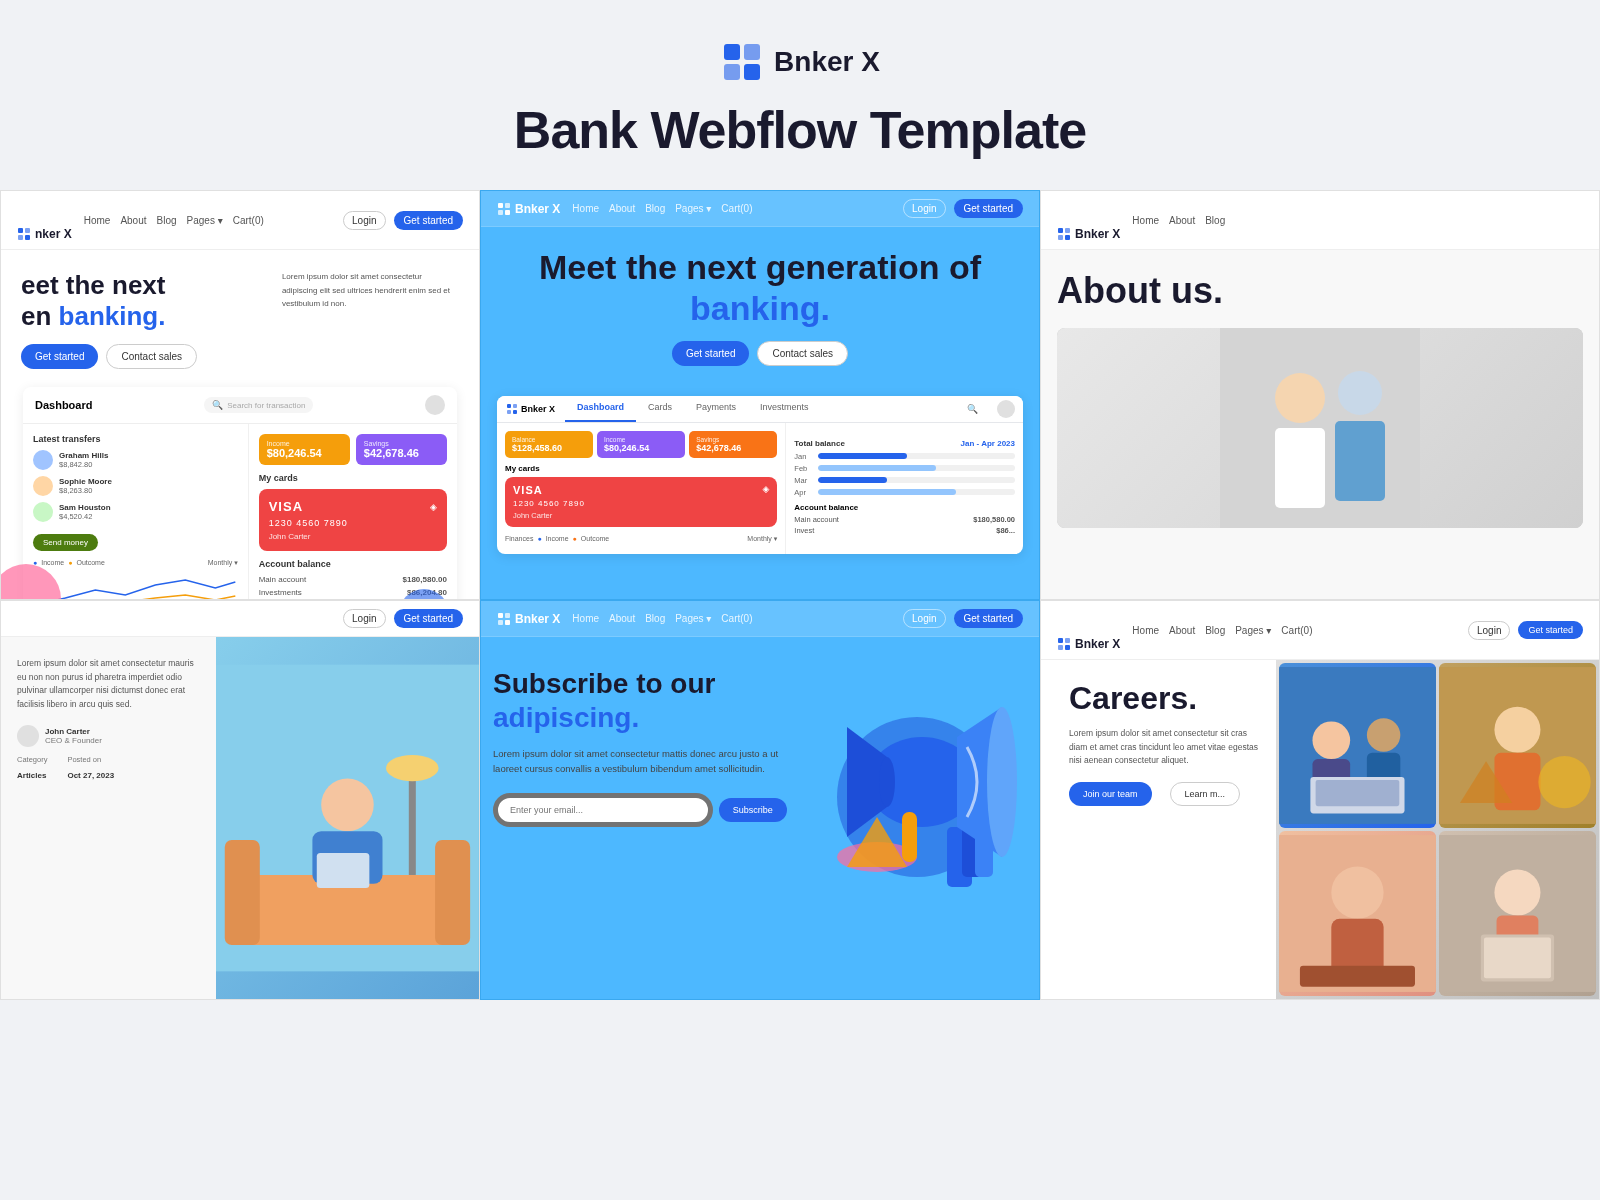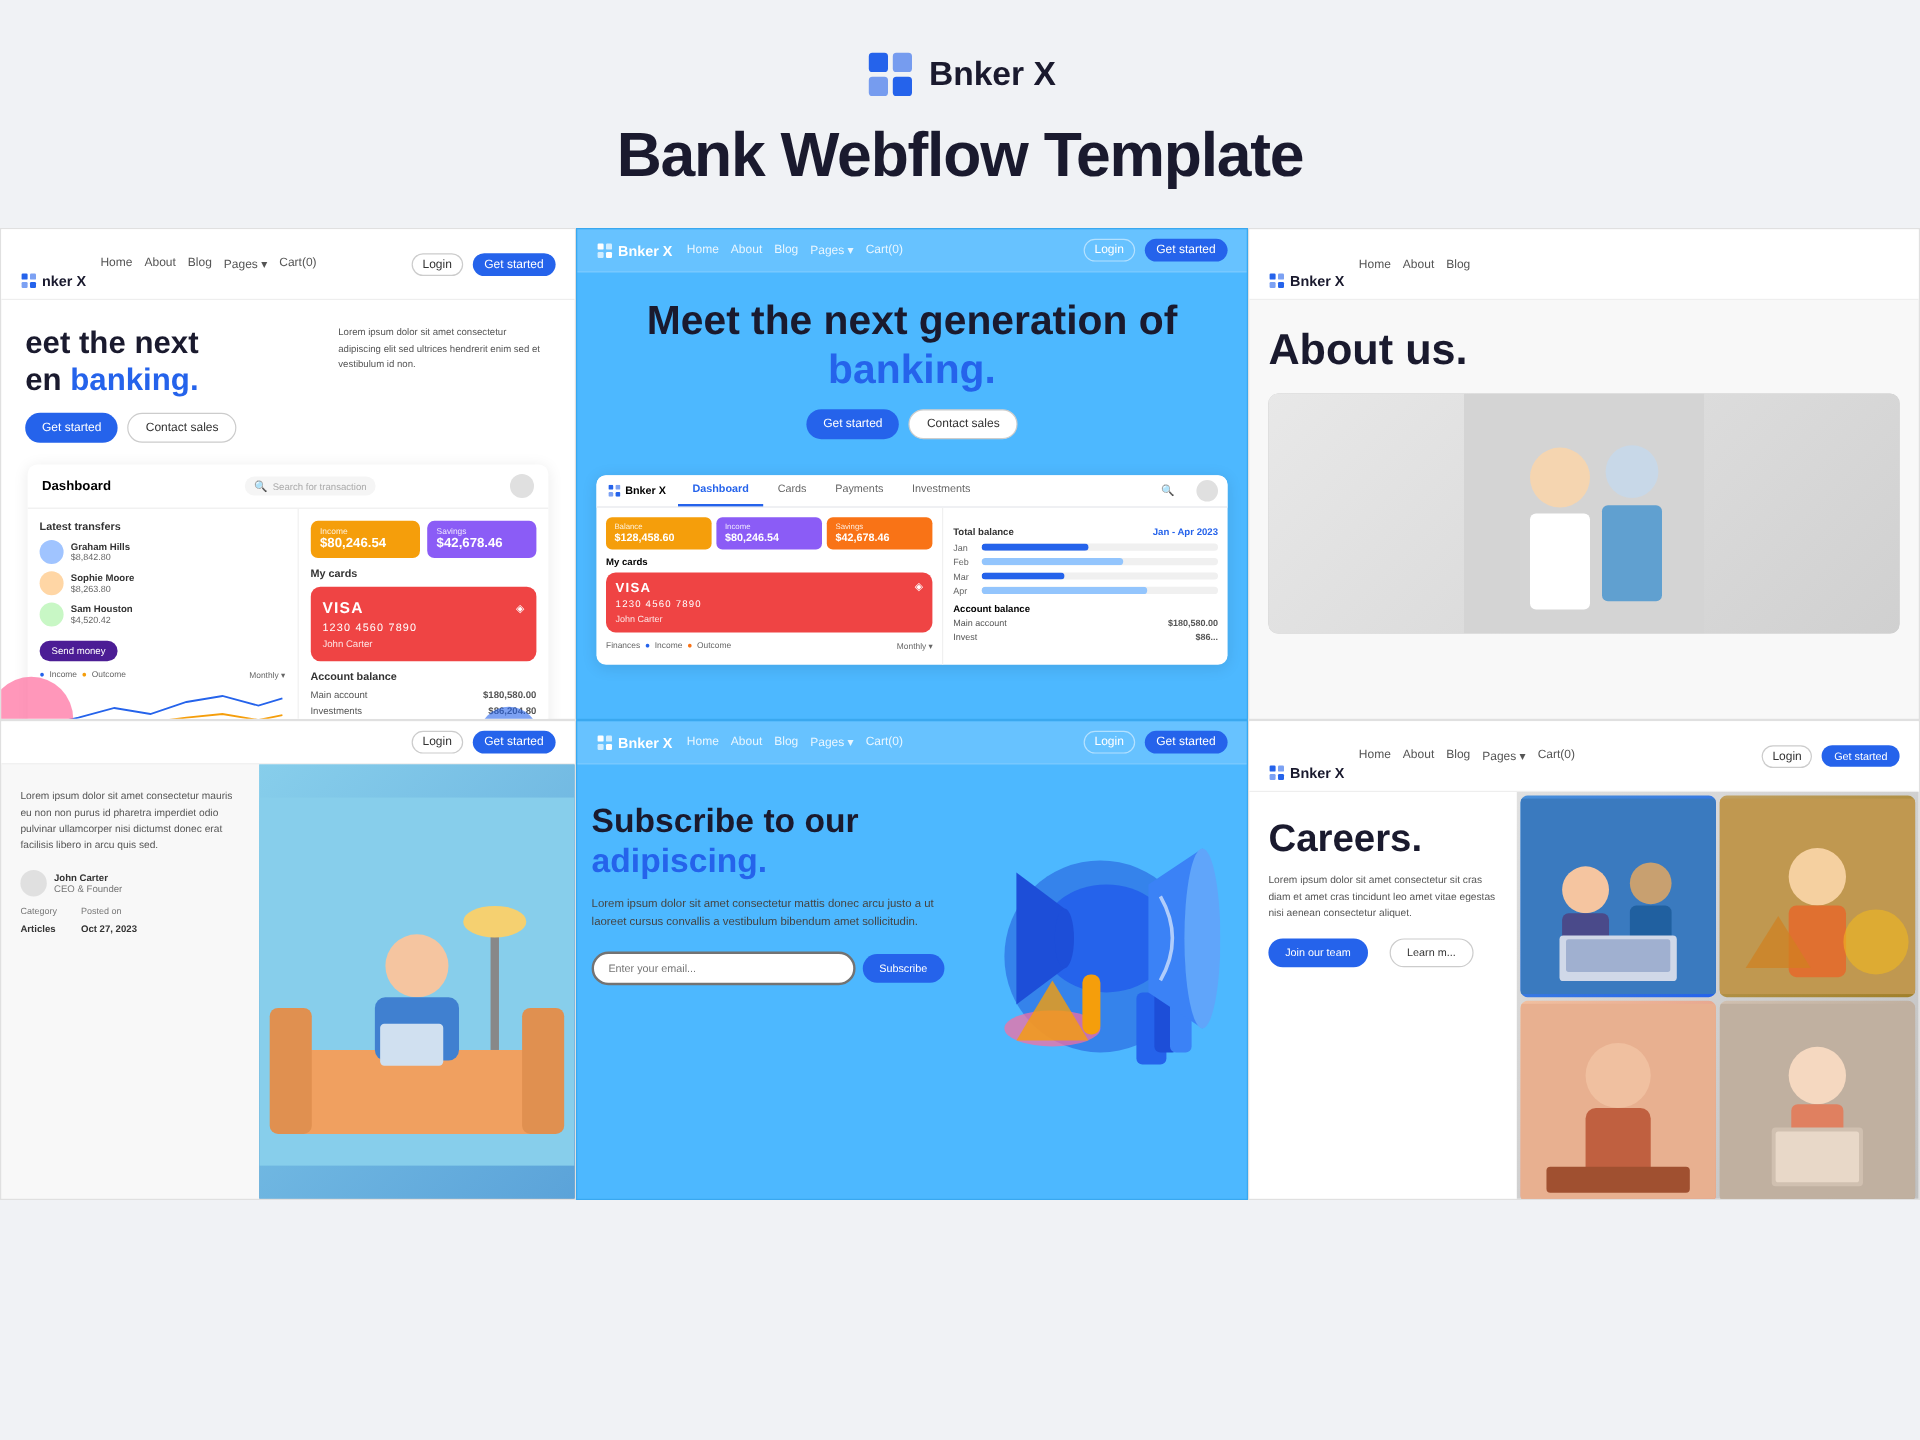--- a/index.html
+++ b/index.html
@@ -255,21 +255,21 @@
       width: 20px;
       height: 20px;
       border-radius: 50%;
       background: #e0e0e0;
       flex-shrink: 0;
     }
     .transfer-info { flex: 1; }
     .transfer-name { font-size: 8px; font-weight: 700; color: #333; }
     .transfer-amount { font-size: 7.5px; color: #666; }
     .send-btn {
-      background: #4c1d95;
+      background: #4d7c0f;
       color: white;
       font-size: 8px;
       padding: 4px 10px;
       border-radius: 12px;
       border: none;
       cursor: pointer;
       margin-top: 6px;
     }
 
     
@@ -446,21 +446,21 @@
     }
     .email-input-row {
       display: flex;
       gap: 6px;
       align-items: center;
     }
     .email-input {
       flex: 1;
       padding: 7px 12px;
       border-radius: 20px;
-      border: 2px solid #737373;
+      border: 5px solid #737373;
       font-size: 9px;
       color: #999;
       background: white;
     }
     .subscribe-btn {
       background: #2563eb;
       color: white;
       padding: 7px 14px;
       border-radius: 20px;
       font-size: 9px;
@@ -484,20 +484,21 @@
       flex-direction: column;
     }
     .careers-body {
       flex: 1;
       display: flex;
       gap: 0;
     }
     .careers-text {
       flex: 0 0 40%;
       padding: 20px 16px;
+      margin-left: 12px;
     }
     .careers-title {
       font-size: 32px;
       font-weight: 800;
       color: #1a1a2e;
       margin-bottom: 10px;
     }
     .careers-desc {
       font-size: 8.5px;
       color: #555;

